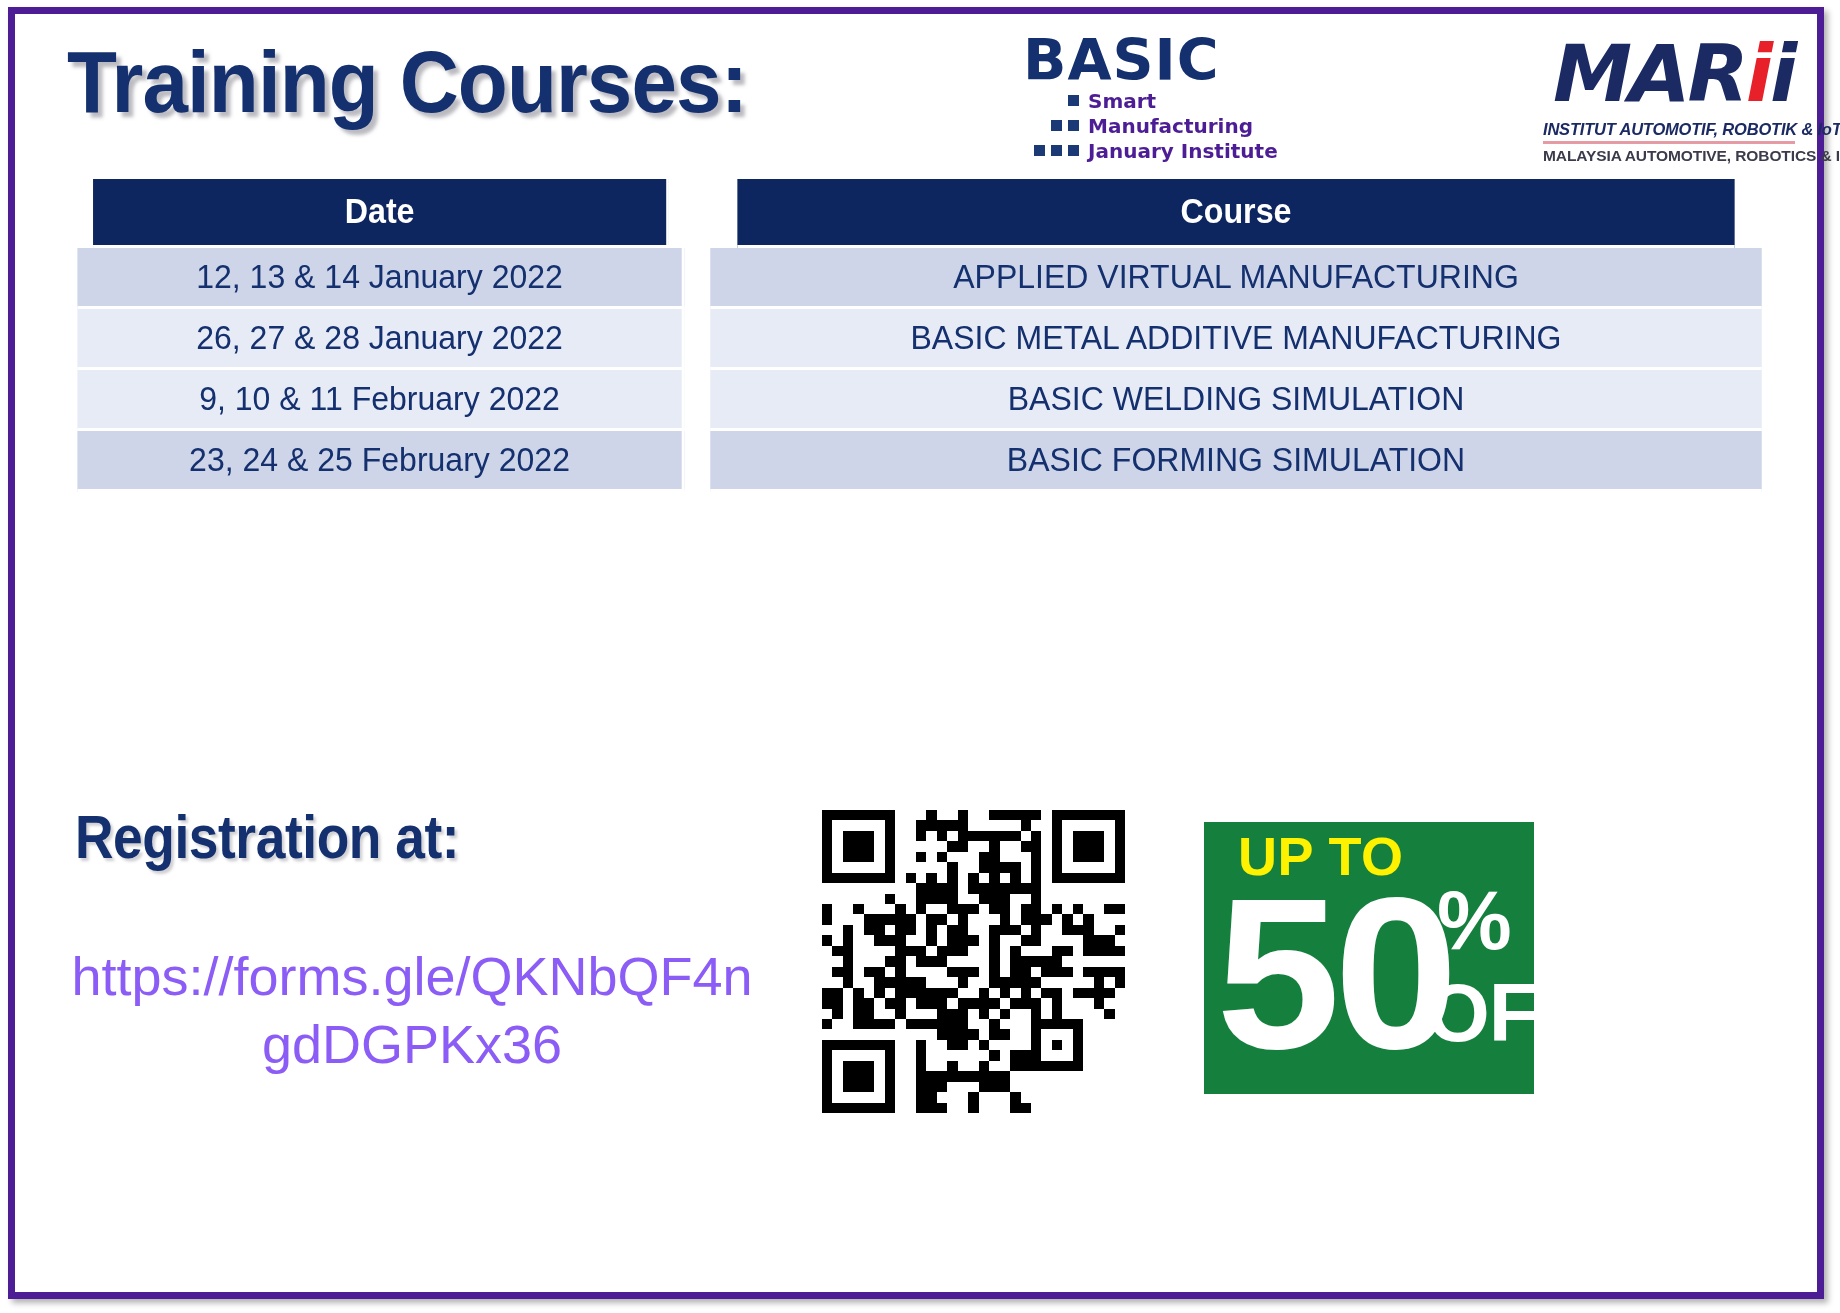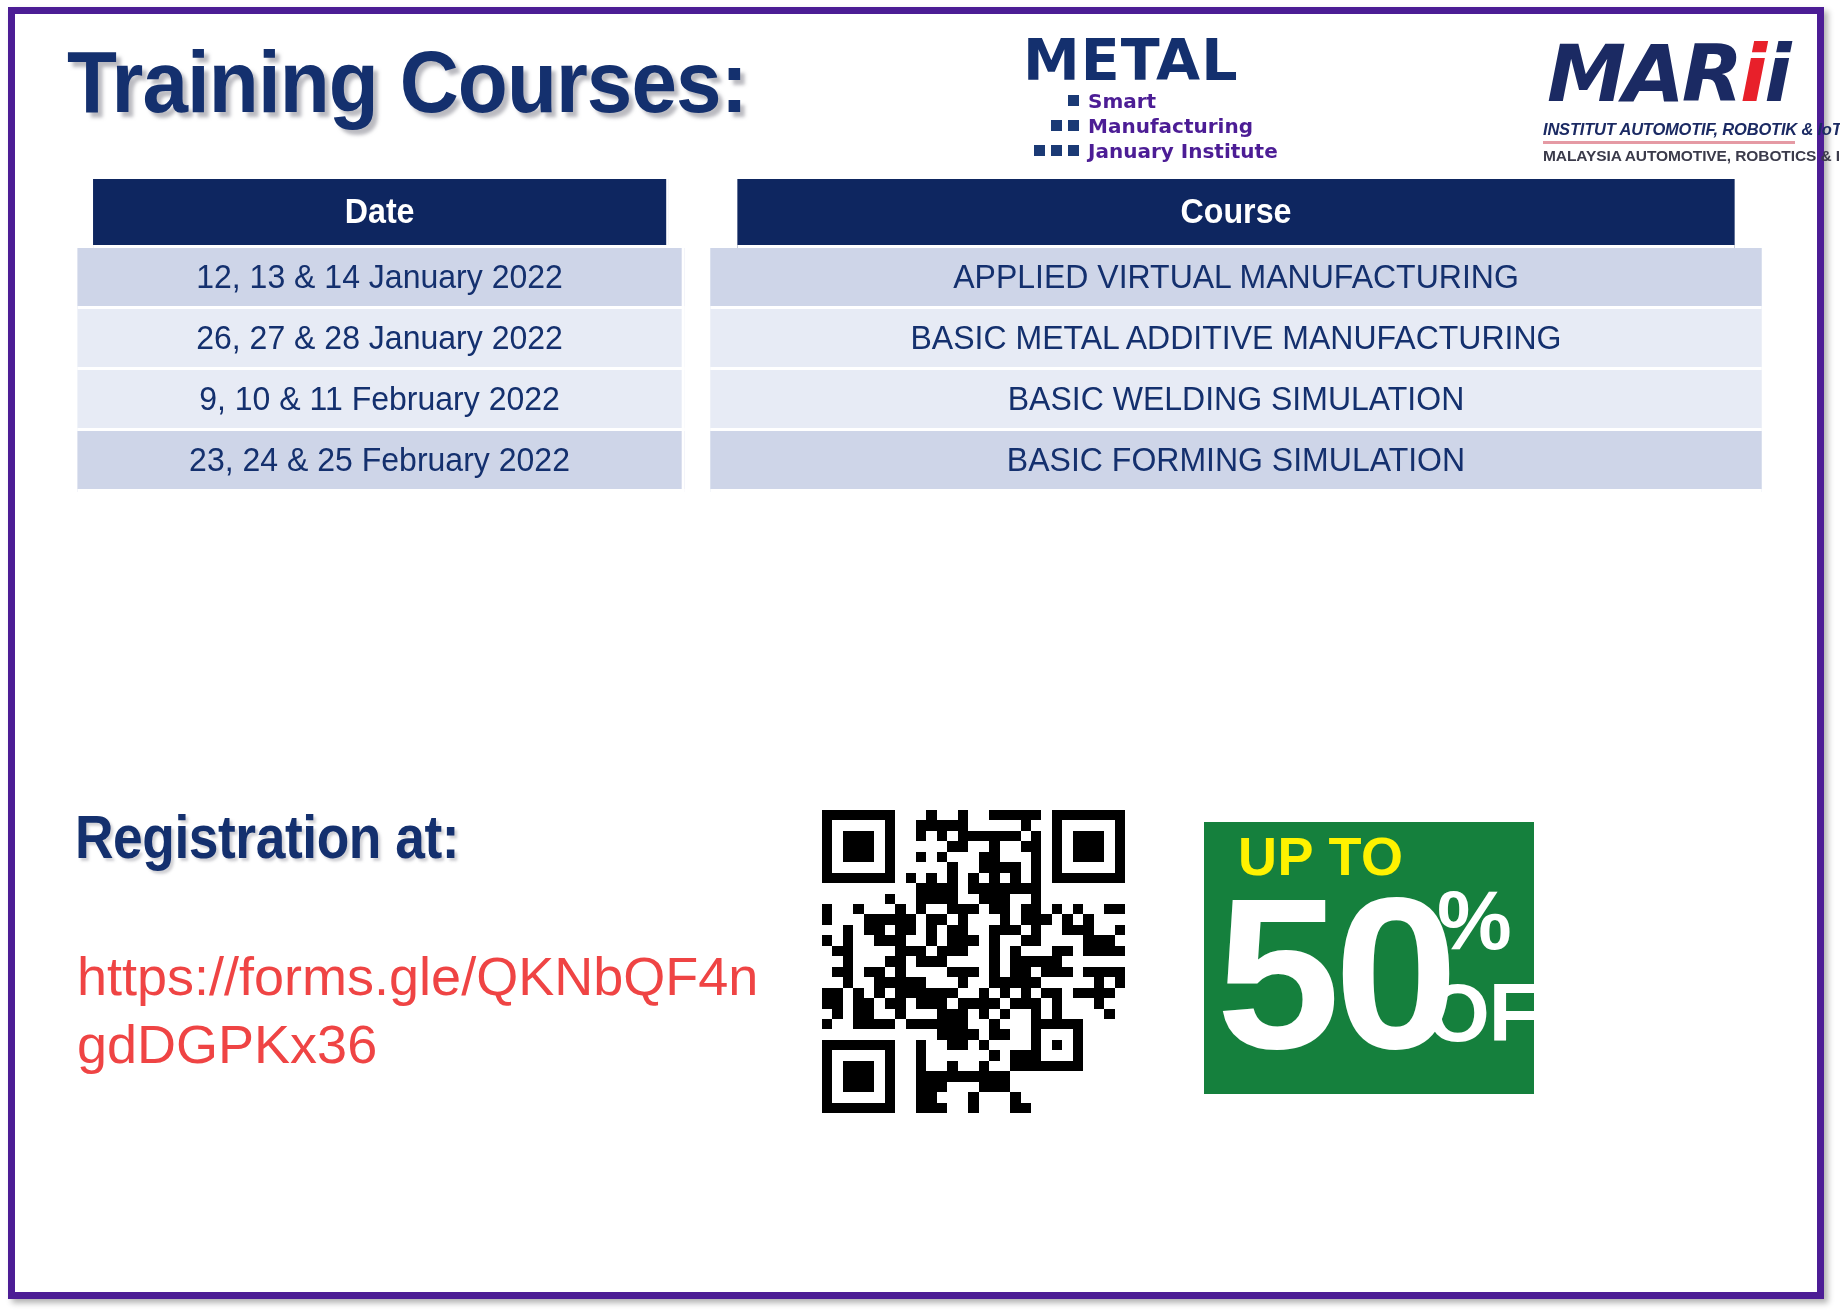--- a/index.html
+++ b/index.html
@@ -93,20 +93,21 @@
     display: inline-block;
   }
 
   
   .marii-logo {
     position: absolute;
     left: 1528px;
     top: 14px;
     width: 252px;
     height: 140px;
+    text-align: center;
   }
   .marii-word {
     position: relative;
     height: 92px;
     font-family: "DejaVu Sans", sans-serif;
     font-weight: bold;
     font-style: italic;
     font-size: 78px;
     line-height: 92px;
     letter-spacing: -3px;
@@ -192,28 +193,29 @@
     font-size: 62px;
     color: #14306e;
     letter-spacing: -0.5px;
     transform: scaleX(0.86);
     transform-origin: left top;
     text-shadow: 3px 3px 3px rgba(150,150,160,0.45);
     white-space: nowrap;
   }
   .reg-url {
     position: absolute;
-    left: 62px;
+    left: 47px;
     top: 928px;
     width: 700px;
     font-family: "Liberation Sans", sans-serif;
     font-size: 54px;
     line-height: 68px;
-    color: #ef4444;
+    color: #8b5cf6;
     word-break: break-all;
+    text-align: center;
   }
 
   
   .qr-wrap {
     position: absolute;
     left: 807px;
     top: 796px;
     width: 303px;
     height: 303px;
     background: #ffffff;
@@ -288,21 +290,21 @@
 </head>
 <body>
 
 <div id="poster">
 
   <div class="header">
 
     <div class="poster-title">Training Courses:</div>
 
     <div class="smri-logo">
-      <div class="smri-word">METAL</div>
+      <div class="smri-word">BASIC</div>
       <div class="smri-line">
         <span class="smri-squares">
             <span class="sq"></span>
           </span>
         <span>Smart</span>
       </div>
       <div class="smri-line">
         <span class="smri-squares">
             <span class="sq"></span>
             <span class="sq"></span>

